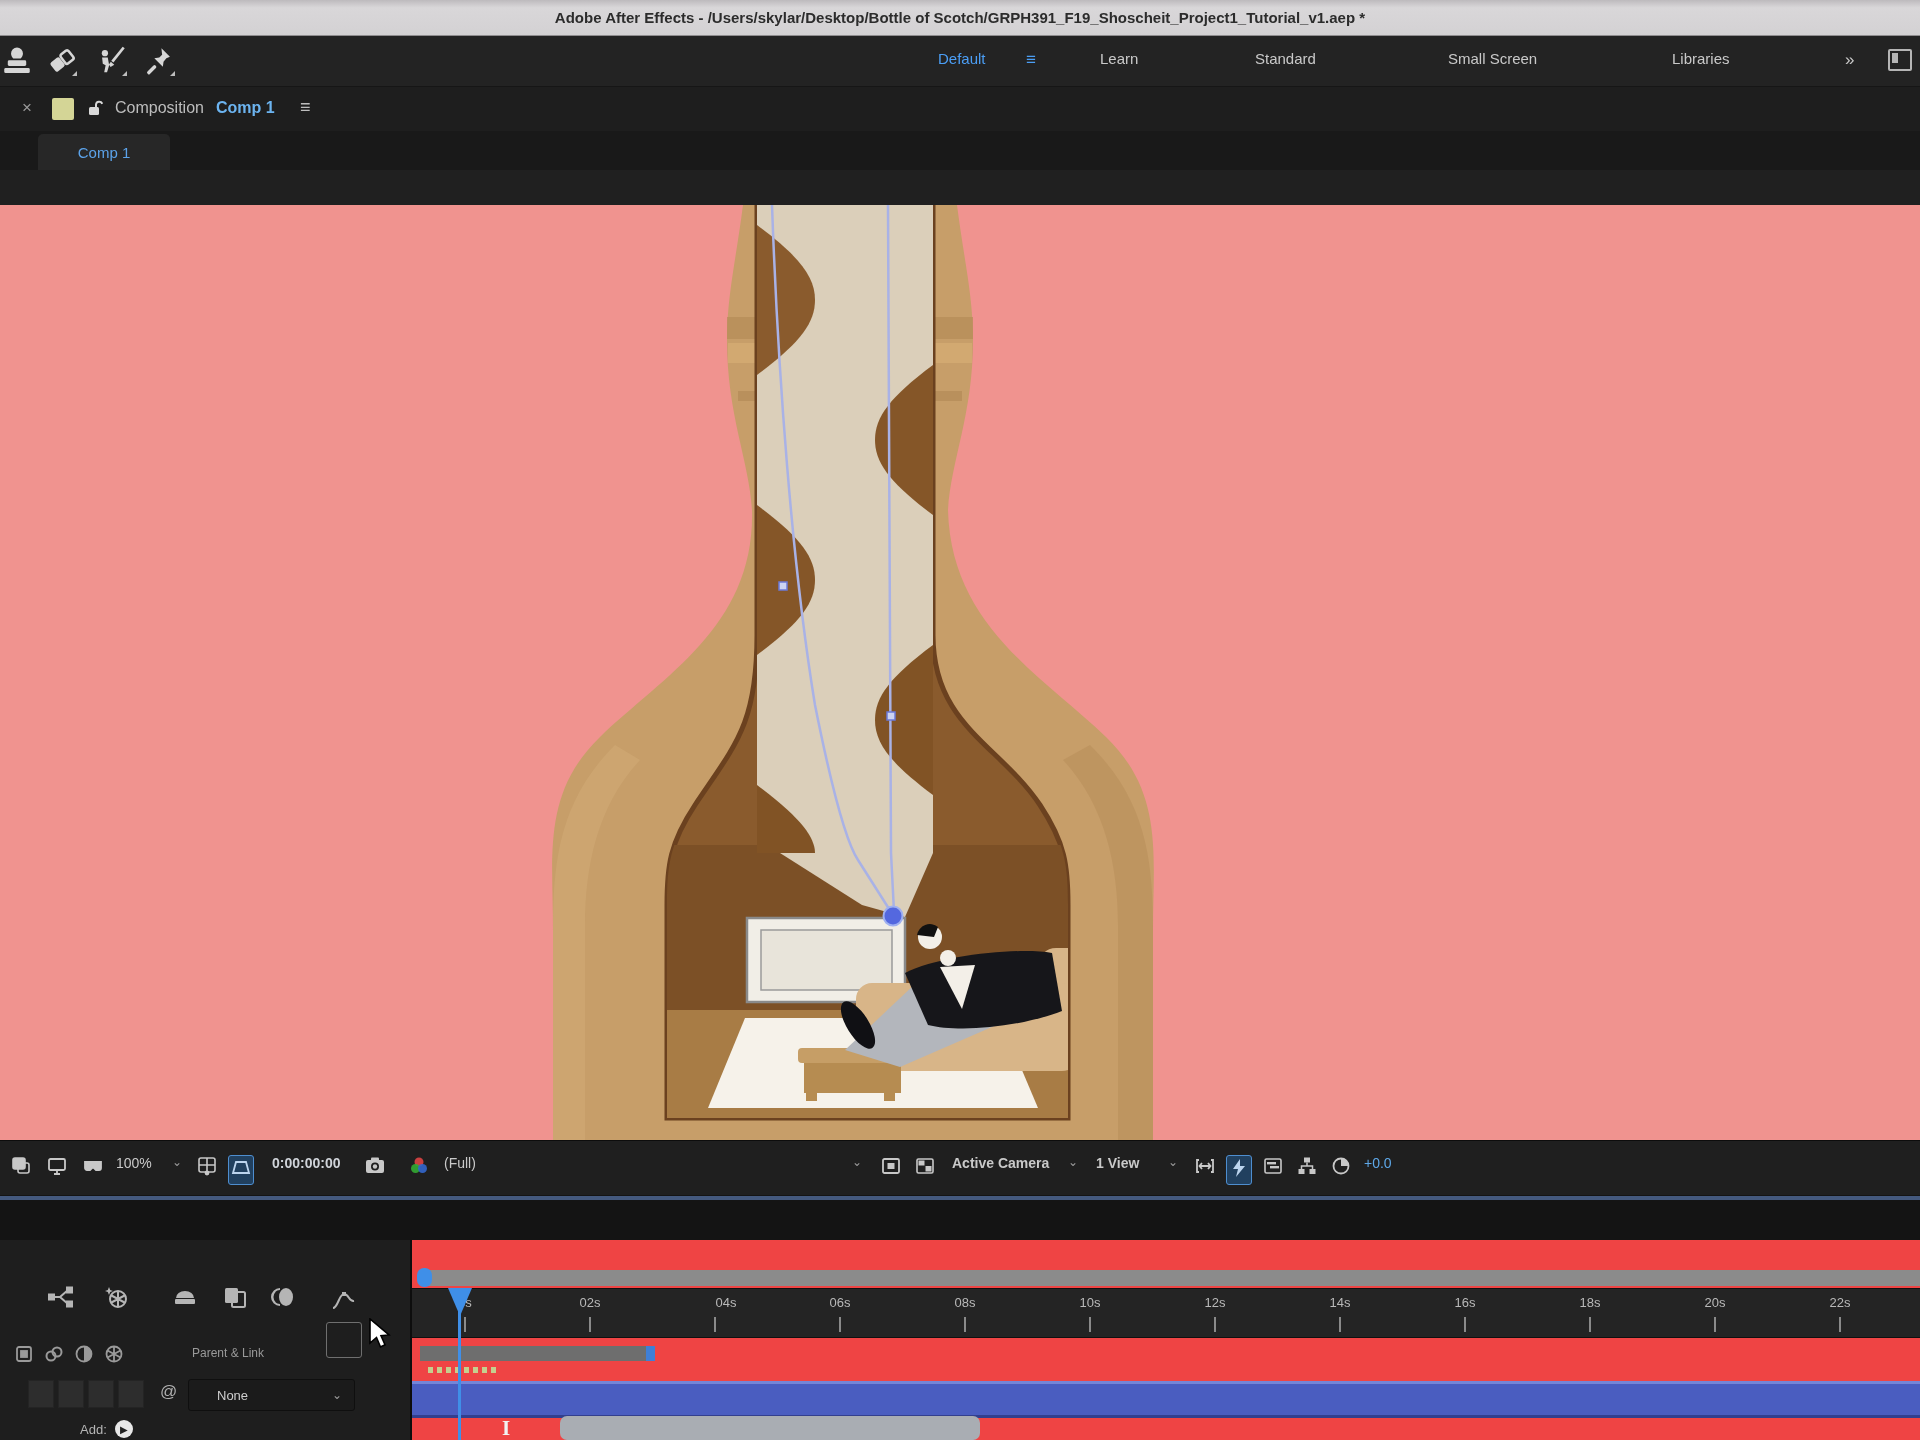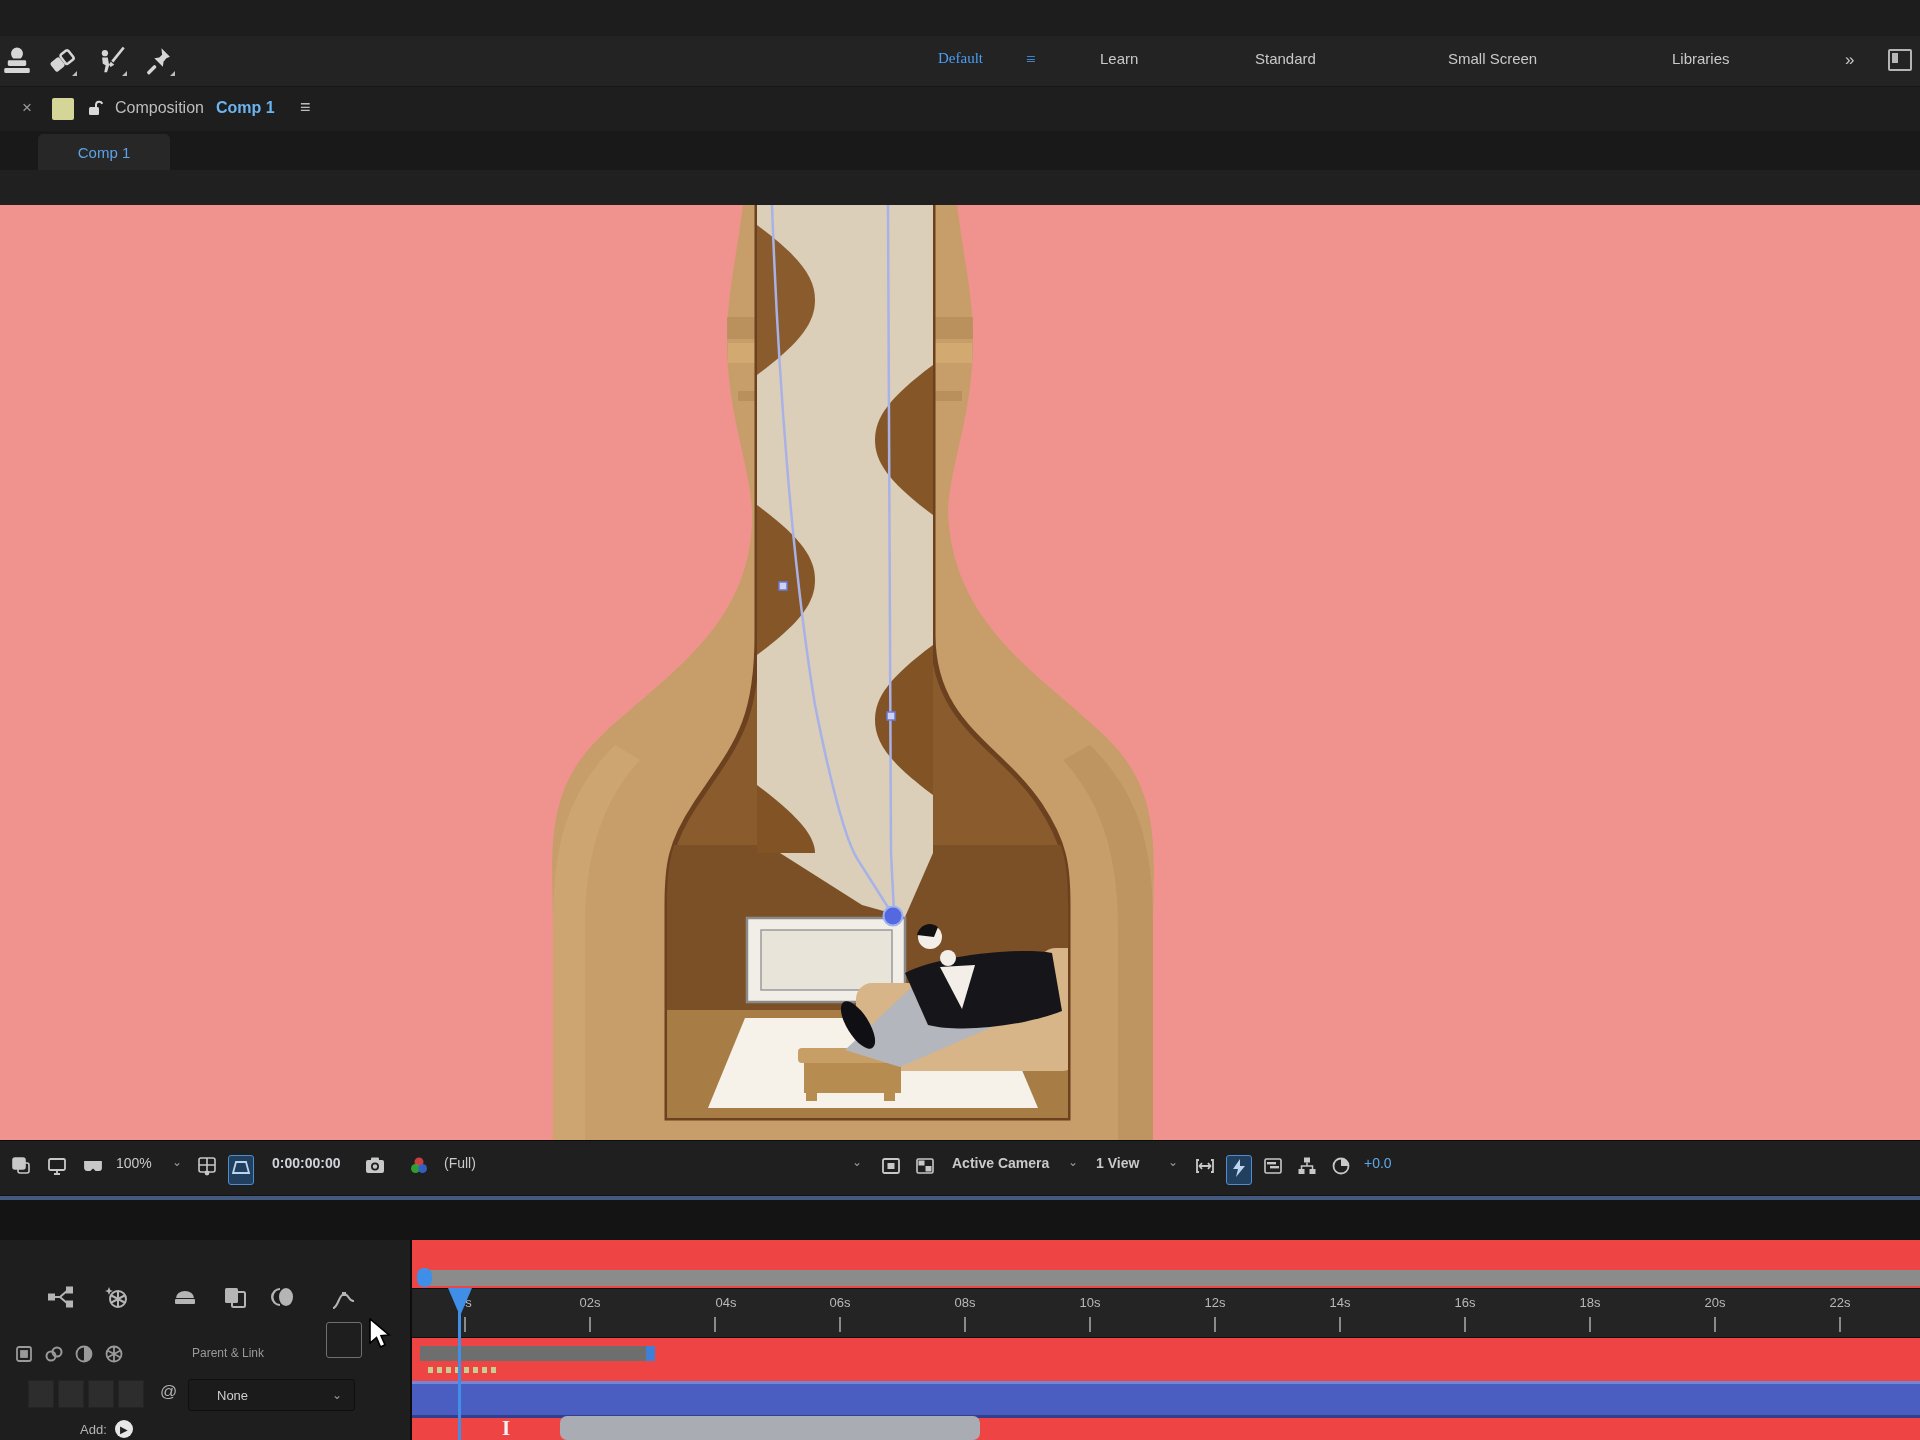--- a/index.html
+++ b/index.html
@@ -13,21 +13,21 @@
     border-bottom:1px solid #8f8d8f;
     display:flex;align-items:center;justify-content:center;
     color:#2c2c2c;font-size:15px;font-weight:bold;}
   
   #toolbar{left:0;top:36px;width:1920px;height:50px;background:#232323;border-bottom:1px solid #161616;}
   .tool{position:absolute;top:8px;width:34px;height:34px;}
   .tool svg{width:100%;height:100%;}
   .flyout{position:absolute;right:2px;bottom:2px;width:0;height:0;
     border-left:5px solid transparent;border-bottom:5px solid #bdbdbd;}
   .wslabel{position:absolute;top:14px;font-size:15px;color:#c9c9c9;cursor:default;}
-  .wslabel.active{color:#4b9ef5;font-family:Liberation Serif, serif;}
+  .wslabel.active{color:#4b9ef5;}
   
   #comp-header{left:0;top:87px;width:1920px;height:44px;background:#1e1e1e;}
   #comp-tabrow{left:0;top:131px;width:1920px;height:39px;background:#191919;}
   #comp-tab{position:absolute;left:38px;top:3px;width:132px;height:36px;background:#272727;
     border-radius:5px 5px 0 0;color:#5ca3ea;font-size:15px;display:flex;align-items:center;justify-content:center;}
   #view-gap{left:0;top:170px;width:1920px;height:35px;background:#202020;}
   
   #viewport{left:0;top:205px;width:1920px;height:935px;background:#f0938f;}
   
   #comp-toolbar{left:0;top:1140px;width:1920px;height:55px;background:#1f1f1f;border-top:1px solid #0d0d0d;}
@@ -72,20 +72,23 @@
   #add-circle{margin-left:8px;width:18px;height:18px;border-radius:50%;background:#e8e8e8;color:#222;
       display:flex;align-items:center;justify-content:center;font-size:10px;}
   #cursor{position:absolute;left:368px;top:78px;}
   .lockpad{width:15px;height:16px;}
 </style>
 </head>
 <body>
 
 <div id="app">
 
+  <div class="abs" id="titlebar">
+    <span>Adobe After Effects - /Users/skylar/Desktop/Bottle of Scotch/GRPH391_F19_Shoscheit_Project1_Tutorial_v1.aep *</span>
+  </div>
 
   <div class="abs" id="toolbar">
     <div class="tool" style="left:0px">
       <svg viewBox="0 0 24 24" fill="#d6d6d6">
         <path d="M12 2.5a4.2 4.2 0 0 0-4.2 4.2c0 2.2 1.7 3.6 1.7 3.6h5S16.2 8.9 16.2 6.7A4.2 4.2 0 0 0 12 2.5z"></path>
         <rect x="5.5" y="11.5" width="13" height="4" rx="1"></rect>
         <rect x="3" y="17" width="18" height="3.5" rx="1"></rect>
       </svg>
     </div>
     <div class="tool" style="left:45px">

